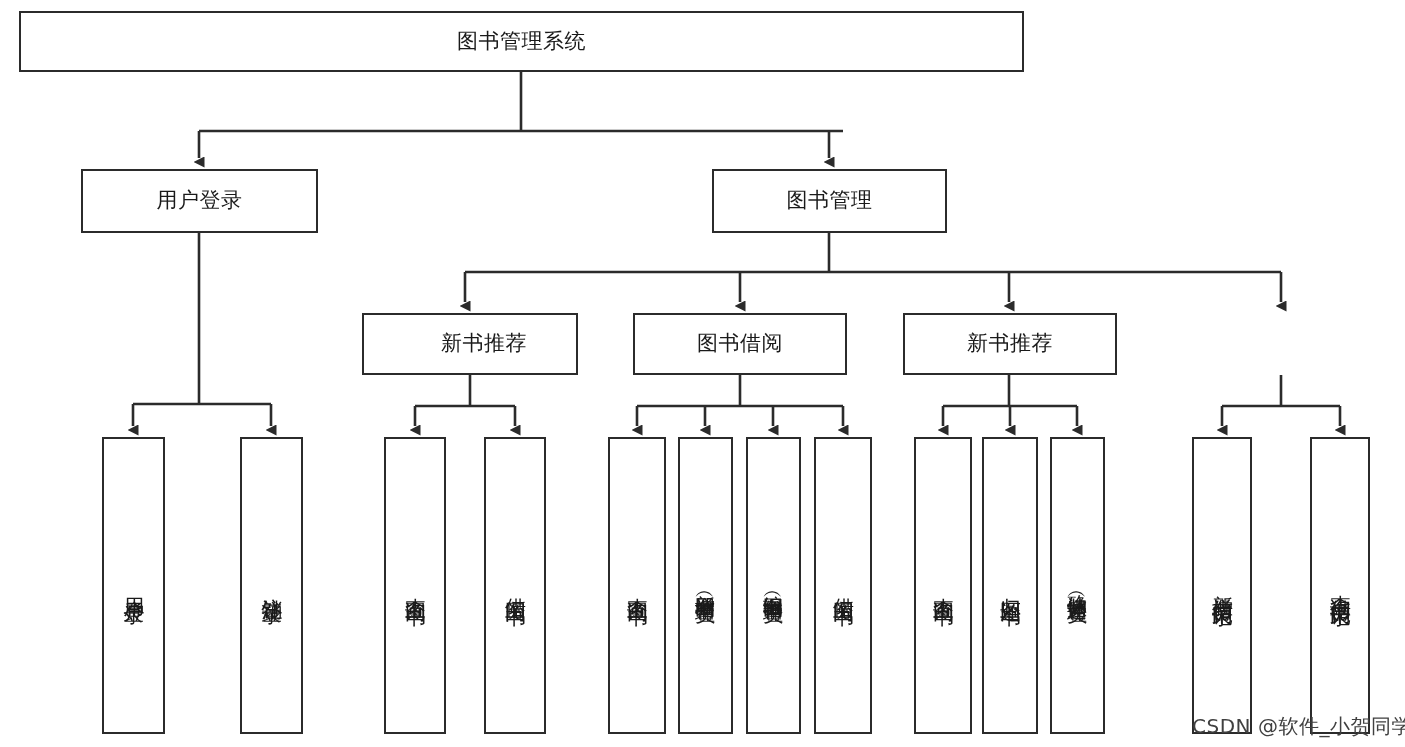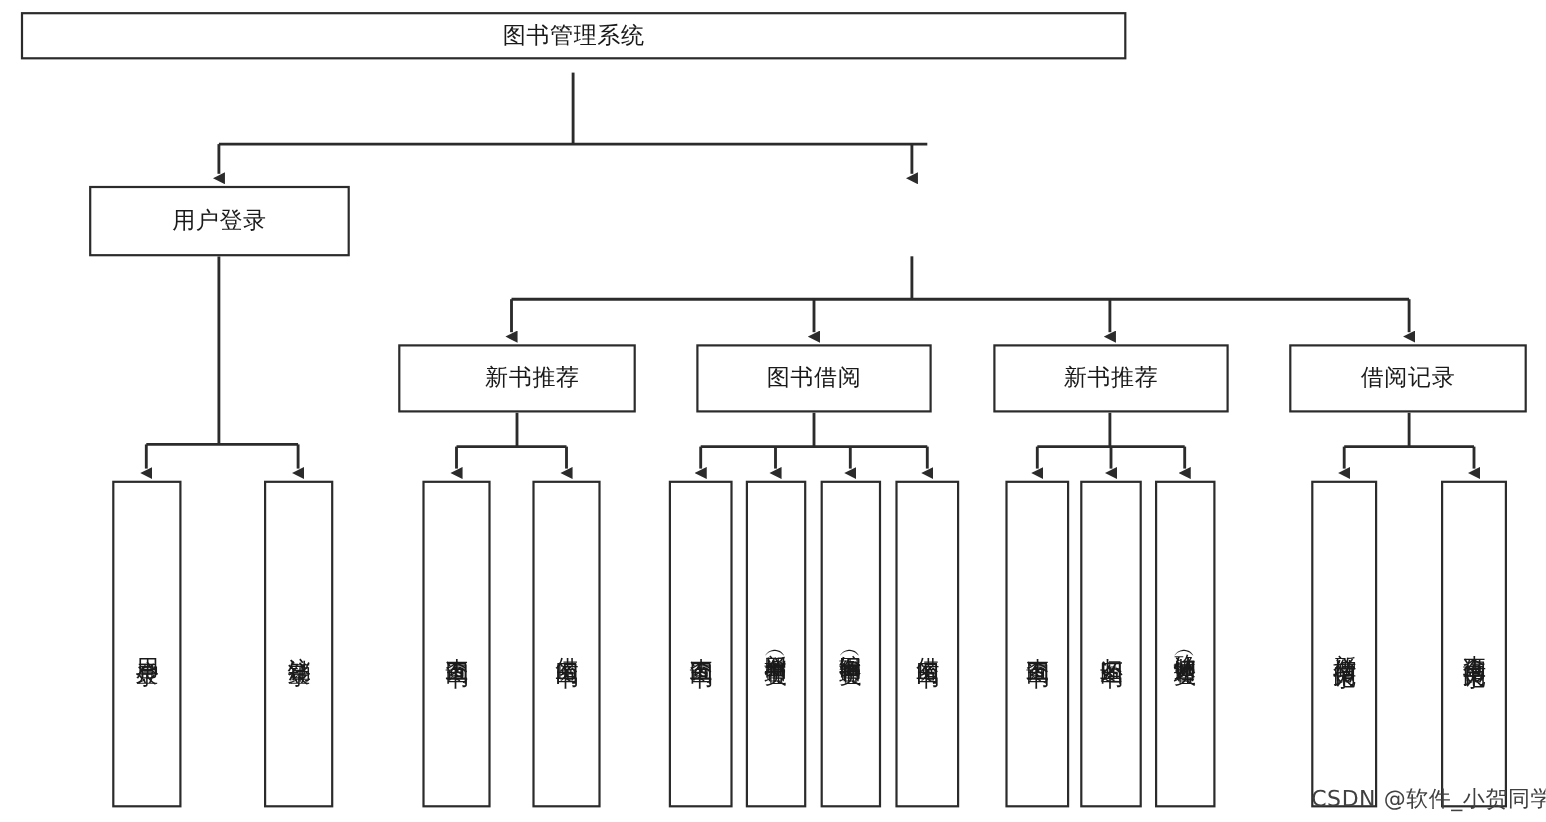--- a/index.html
+++ b/index.html
@@ -126,40 +126,40 @@
       <path d="M1010,406 L1010,426" marker-end="url(#arrowhead)"></path>
       <path d="M1077,406 L1077,426" marker-end="url(#arrowhead)"></path>
 
       <path d="M1281,375 L1281,406"></path>
       <path d="M1222,406 L1340,406"></path>
       <path d="M1222,406 L1222,426" marker-end="url(#arrowhead)"></path>
       <path d="M1340,406 L1340,426" marker-end="url(#arrowhead)"></path>
     </g>
   </svg>
 
-  <div class="node node-root node-h" style="left:19px; top:11px; width:1005px; height:43px;">
+  <div class="node node-root node-h" style="left:19px; top:11px; width:1005px; height:61px;">
     <span class="node-label">图书管理系统</span>
   </div>
 
   <div class="node node-h" style="left:81px; top:169px; width:237px; height:64px;">
     <span class="node-label">用户登录</span>
   </div>
+  <div class="node node-h" style="left:712px; top:169px; width:235px; height:64px;">
+    <span class="node-label">图书管理</span>
+  </div>
 
   <div class="node node-h" style="left:362px; top:313px; width:216px; height:62px;padding-left:28px;">
     <span class="node-label">新书推荐</span>
   </div>
   <div class="node node-h" style="left:633px; top:313px; width:214px; height:62px;">
     <span class="node-label">图书借阅</span>
   </div>
   <div class="node node-h" style="left:903px; top:313px; width:214px; height:62px;">
     <span class="node-label">新书推荐</span>
   </div>
-  <div class="node node-h" style="left:1172px; top:313px; width:216px; height:62px;">
-    <span class="node-label">借阅记录</span>
-  </div>
 
   <div class="node node-v" style="left:102px; top:437px; width:63px; height:297px;">
     <span class="node-label">用户登录</span>
   </div>
   <div class="node node-v" style="left:240px; top:437px; width:63px; height:297px;">
     <span class="node-label">注销登录</span>
   </div>
 
   <div class="node node-v" style="left:384px; top:437px; width:62px; height:297px;">
     <span class="node-label">查询图书</span>

